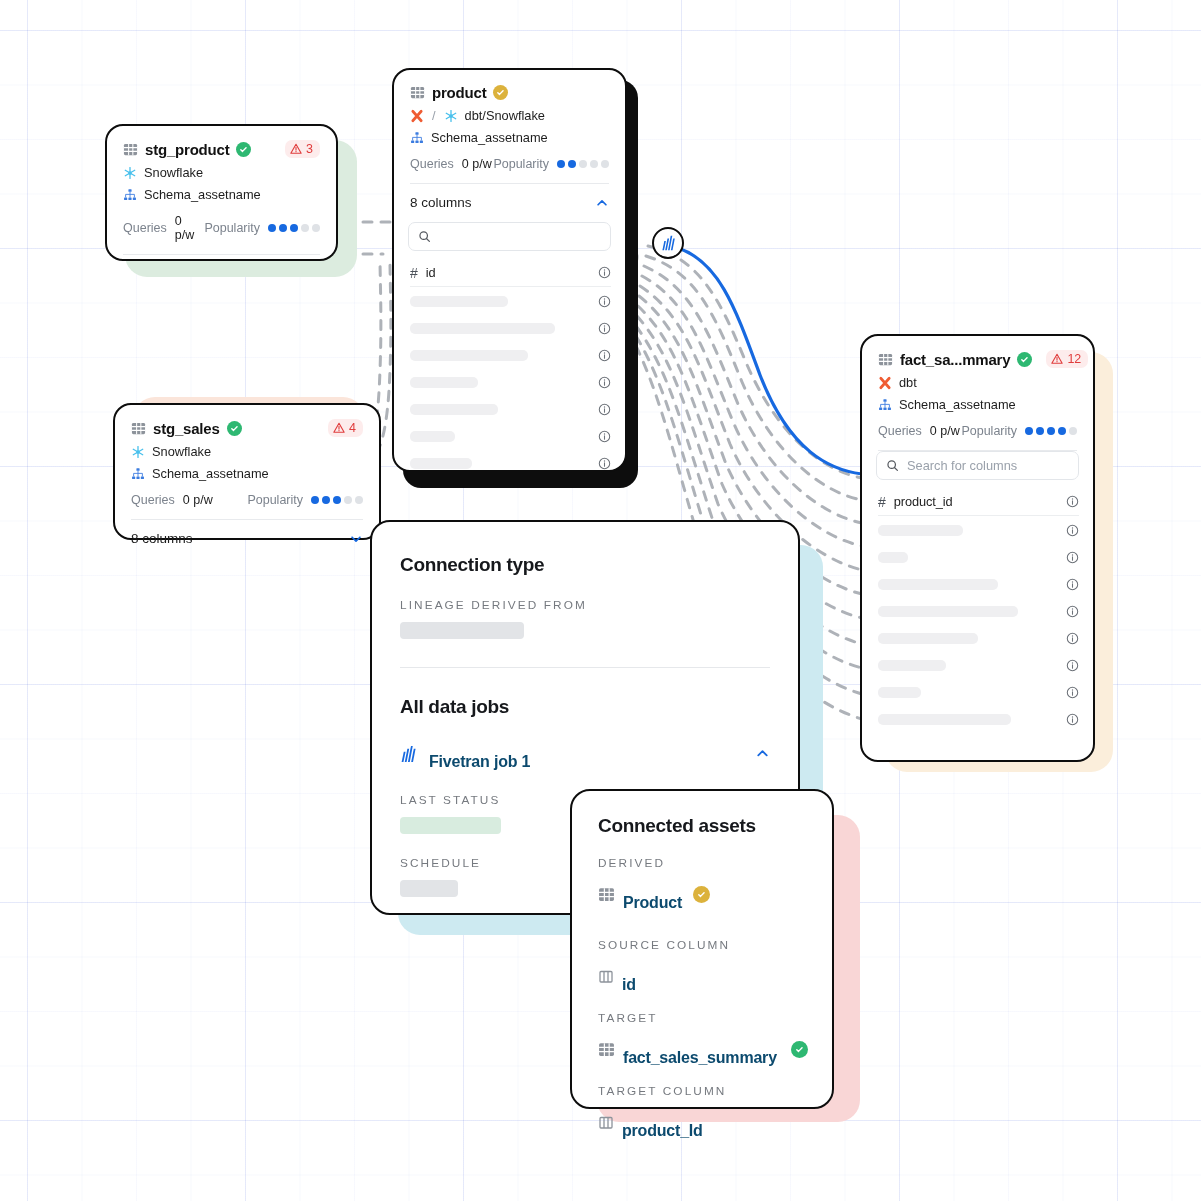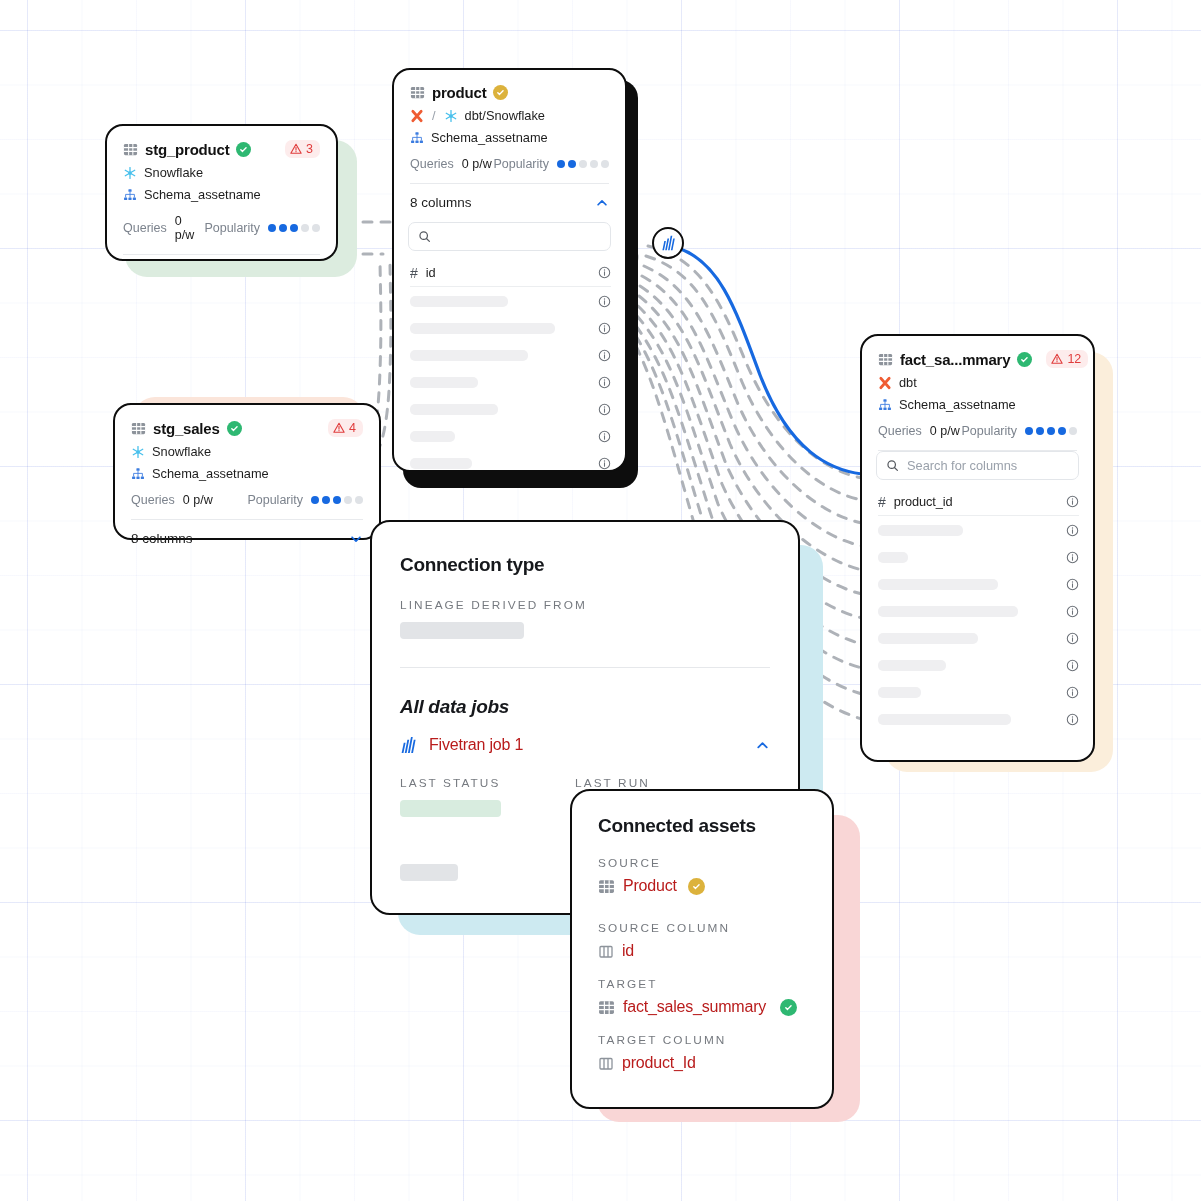--- a/index.html
+++ b/index.html
@@ -114,21 +114,21 @@
     border: 2.2px solid #0d0d0d; border-radius: 20px;
   }
   .panel-title { font-size: 19px; font-weight: bold; color: #16181c; letter-spacing: -0.3px; }
   .eyebrow {
     font-size: 11.8px; color: #75797f; letter-spacing: 2.1px; font-weight: 500;
   }
   .panel-hr { height: 1px; background: #e6e8eb; }
   .bar { border-radius: 4px; background: #e2e4e7; height: 17px; }
   .bar-green { background: #d8ecdf; }
   .row-item { display: flex; align-items: center; gap: 8px; }
-  .row-item .nm { font-size: 16px; font-weight: normal; color: #b91c1c; letter-spacing: -0.2px; }
+  .row-item .nm { font-size: 16px; font-weight: bold; color: #0c4a6e; letter-spacing: -0.2px; margin-top: 17px; }
 </style>
 </head>
 <body>
 
 <div id="stage">
 
   <div class="glow" style="left:125px;top:140px;width:232px;height:137px;background:#dcecdf;"></div>
   <div class="glow" style="left:133px;top:397px;width:232px;height:137px;background:#fbe5da;"></div>
   <div class="glow" style="left:885px;top:352px;width:228px;height:420px;background:#fbeedb;"></div>
   <div class="glow" style="left:398px;top:545px;width:425px;height:390px;background:#cdeaf1;"></div>
@@ -607,21 +607,21 @@
   </div>
 
   <div class="panel" style="left:370px;top:520px;width:430px;height:395px;z-index:10;padding:32px 28px 0 28px;">
     <div class="panel-title">Connection type</div>
 
     <div class="eyebrow" style="margin-top:22px;">LINEAGE DERIVED FROM</div>
     <div class="bar" style="width:124px;margin-top:10px;"></div>
 
     <div class="panel-hr" style="margin-top:28px;"></div>
 
-    <div class="panel-title" style="margin-top:28px;font-style:italic;">All data jobs</div>
+    <div class="panel-title" style="margin-top:28px;">All data jobs</div>
 
     <div class="row-item" style="margin-top:18px;">
       <svg width="17" height="18" viewBox="0 0 15 16">
         <g fill="#1769e0">
           <path d="M1.4,15.2 L3.3,6.0 L4.9,6.0 L3.0,15.2 Z"></path>
           <path d="M4.2,15.2 L6.5,3.4 L8.1,3.4 L5.8,15.2 Z"></path>
           <path d="M7.0,15.2 L9.7,0.8 L11.3,0.8 L8.6,15.2 Z"></path>
           <path d="M9.9,15.2 L12.2,3.4 L13.8,3.4 L11.5,15.2 Z"></path>
         </g>
       </svg>
@@ -637,30 +637,34 @@
         <div class="eyebrow">LAST STATUS</div>
         <div class="bar bar-green" style="width:101px;margin-top:10px;"></div>
       </div>
       <div>
         <div class="eyebrow">LAST RUN</div>
         <div class="bar" style="width:101px;margin-top:10px;"></div>
       </div>
     </div>
 
     <div style="display:flex;margin-top:22px;">
+      <div style="width:175px;">
+        <div class="eyebrow">SCHEDULE</div>
+        <div class="bar" style="width:58px;margin-top:10px;"></div>
+      </div>
       <div>
         <div class="bar" style="width:58px;margin-top:25px;"></div>
       </div>
     </div>
   </div>
 
   <div class="panel" style="left:570px;top:789px;width:264px;height:320px;z-index:15;padding:24px 26px 0 26px;">
     <div class="panel-title">Connected assets</div>
 
-    <div class="eyebrow" style="margin-top:19px;">SOURCE</div>
+    <div class="eyebrow" style="margin-top:19px;">DERIVED</div>
     <div class="row-item" style="margin-top:7px;">
       <svg class="ico-table" style="width:17px;height:17px;" viewBox="0 0 16 16">
         <rect x="1" y="2" width="14" height="12" rx="1.5" fill="#8d939b"></rect>
         <path d="M1 6h14M1 10h14M6 2v12M10.5 2v12" stroke="#fff" stroke-width="1.1"></path>
       </svg>
       <span class="nm">Product</span>
       <span class="badge-chk badge-gold" style="width:17px;height:17px;margin-left:3px;">
         <svg viewBox="0 0 12 12">
             <path d="M2.4 6.2 L4.7 8.5 L9.4 3.6" stroke="#fff" stroke-width="1.9" fill="none" stroke-linecap="round" stroke-linejoin="round"></path>
           </svg>

